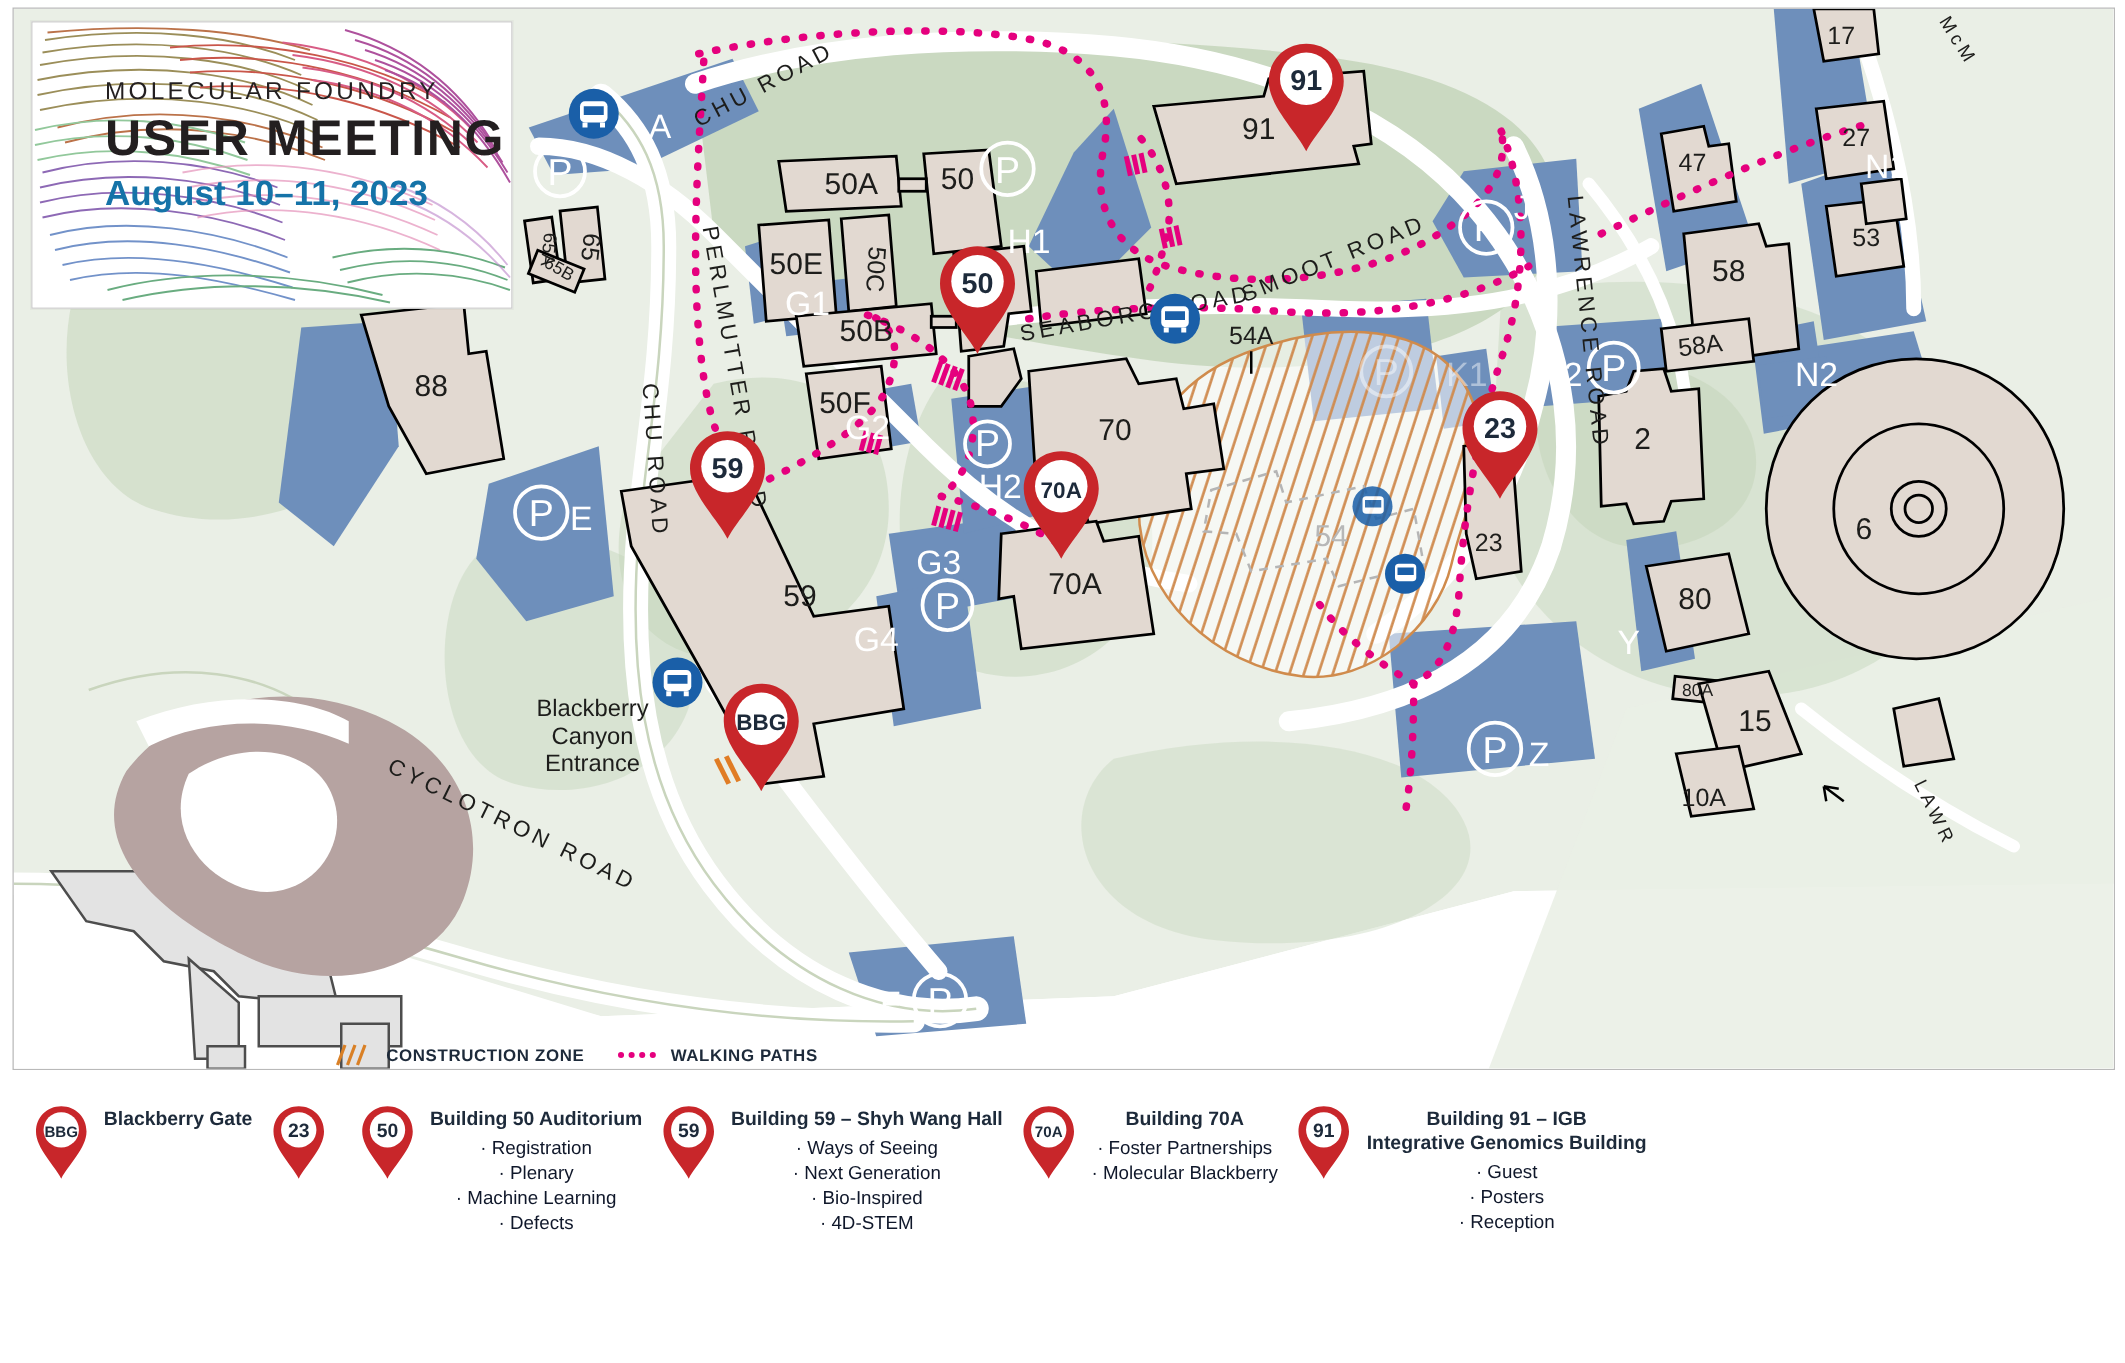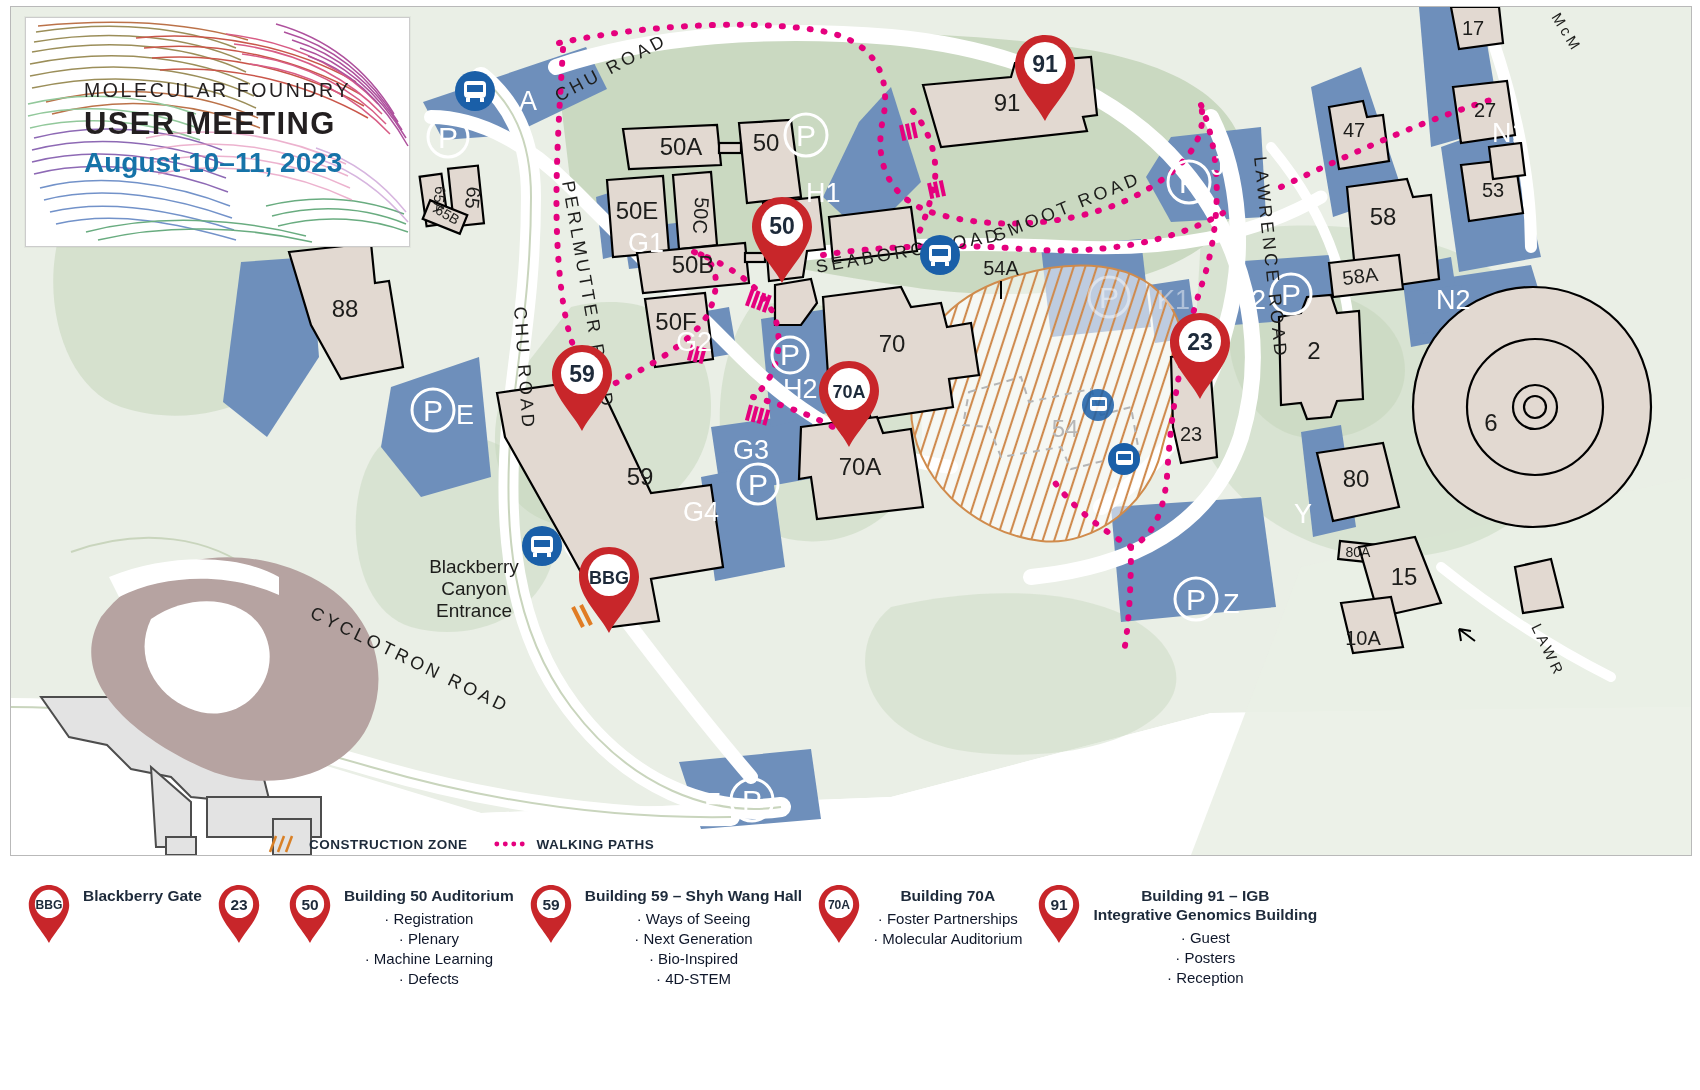--- a/index.html
+++ b/index.html
@@ -9,24 +9,24 @@
   
   #map-frame{position:absolute;left:10px;top:6px;width:1680px;height:848px;
              border:1px solid #b9b9b9;background:#ffffff;overflow:hidden;}
   #map-svg{position:absolute;left:0;top:0;width:100%;height:100%;}
 
   
   #logo-card{position:absolute;left:14px;top:10px;width:383px;height:228px;
              background:#ffffff;border:1px solid #ccc;box-shadow:0 0 0 1px rgba(0,0,0,.03);
              overflow:hidden;z-index:40;}
   #logo-swirl{position:absolute;inset:0;}
-  #logo-text{position:absolute;left:58px;top:61px;z-index:3;}
+  #logo-text{position:absolute;left:58px;top:44px;z-index:3;}
   .logo-l1{font-size:19.5px;letter-spacing:2.6px;color:#231f20;font-weight:400;
            font-family:"Liberation Sans",sans-serif;white-space:nowrap;}
-  .logo-l2{font-size:31px;letter-spacing:1.3px;color:#231f20;font-weight:700;
+  .logo-l2{font-size:40px;letter-spacing:1.3px;color:#231f20;font-weight:700;
            margin-top:4px;white-space:nowrap;}
   .logo-l3{font-size:28px;color:#1573a8;font-weight:700;margin-top:5px;white-space:nowrap;}
 
   
   #map-key{position:absolute;left:255px;top:828px;z-index:35;
            font-size:13.5px;font-weight:700;letter-spacing:.5px;color:#1d2a3a;}
   .key-row{display:flex;align-items:center;}
   .key-cell{display:flex;align-items:center;margin-right:26px;}
   .key-label{margin-left:11px;white-space:nowrap;}
   .key-swatch{width:32px;display:flex;justify-content:center;align-items:center;}
@@ -593,21 +593,21 @@
       <div class="legend-item">
         <span class="legend-pin"><svg width="46" height="62" viewBox="-31 -33 62 92">
             <path d="M0,-30 C17,-30 30,-17 30,0 C30,20 8,40 0,56 C-8,40 -30,20 -30,0 C-30,-17 -17,-30 0,-30 Z" fill="#c8262a"></path>
             <circle cx="0" cy="-2" r="21" fill="#ffffff"></circle>
             <text x="0" y="6" text-anchor="middle" font-family="Liberation Sans, sans-serif" font-weight="700" fill="#1d2a3a" font-size="18">70A</text>
           </svg></span>
         <div class="legend-txt">
           <div class="legend-title">Building 70A</div>
           <ul class="legend-bullets">
             <li>Foster Partnerships</li>
-            <li>Molecular Auditorium</li>
+            <li>Molecular Blackberry</li>
           </ul>
         </div>
       </div>
       <div class="legend-item">
         <span class="legend-pin"><svg width="46" height="62" viewBox="-31 -33 62 92">
             <path d="M0,-30 C17,-30 30,-17 30,0 C30,20 8,40 0,56 C-8,40 -30,20 -30,0 C-30,-17 -17,-30 0,-30 Z" fill="#c8262a"></path>
             <circle cx="0" cy="-2" r="21" fill="#ffffff"></circle>
             <text x="0" y="7" text-anchor="middle" font-family="Liberation Sans, sans-serif" font-weight="700" fill="#1d2a3a" font-size="23">91</text>
           </svg></span>
         <div class="legend-txt">

